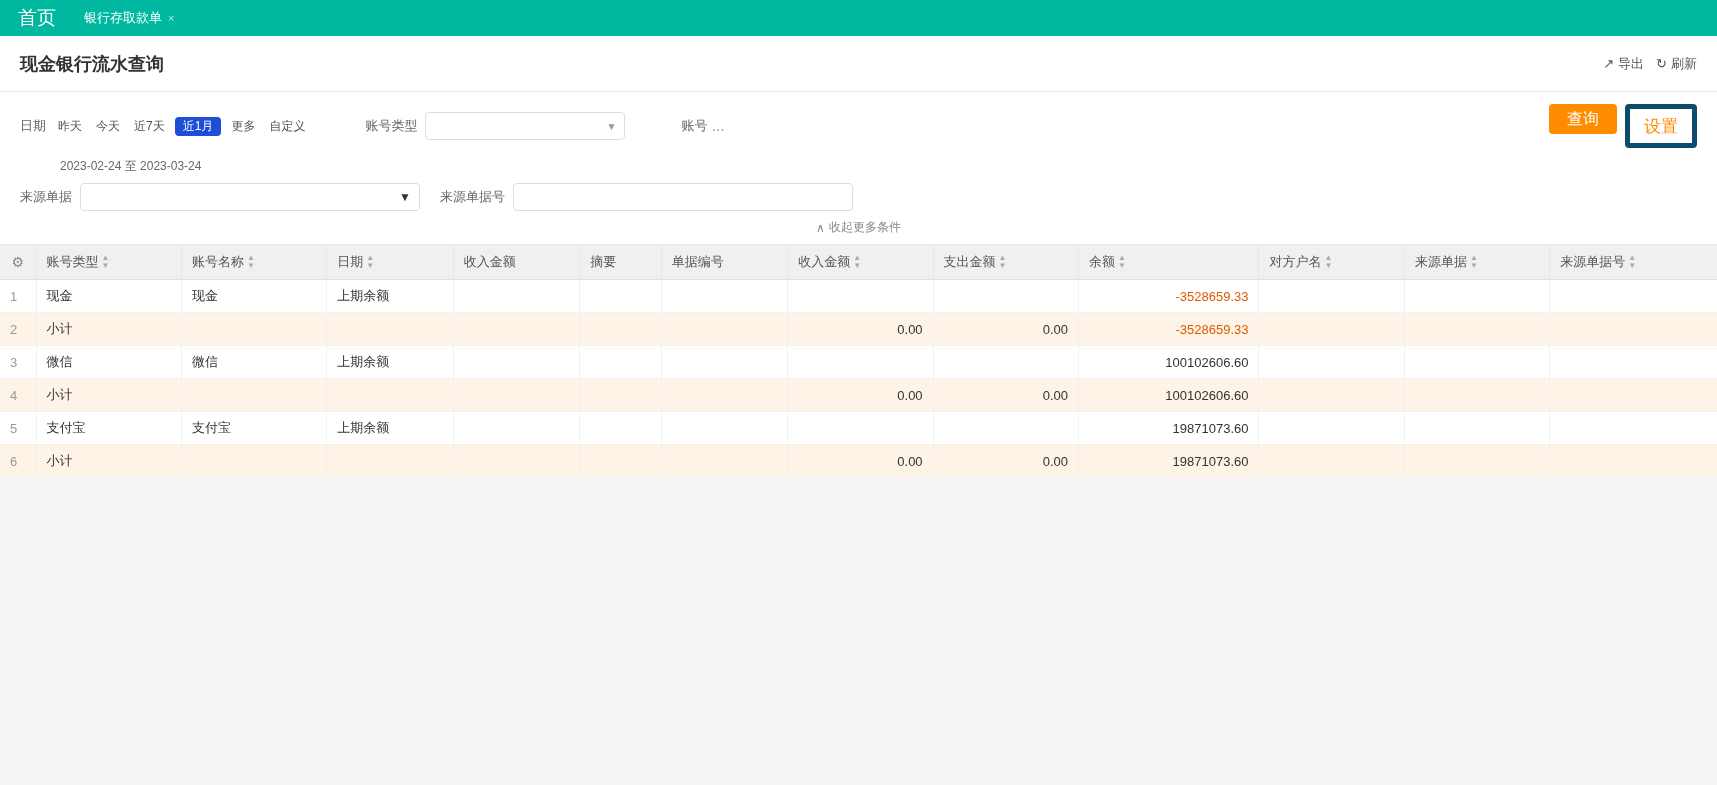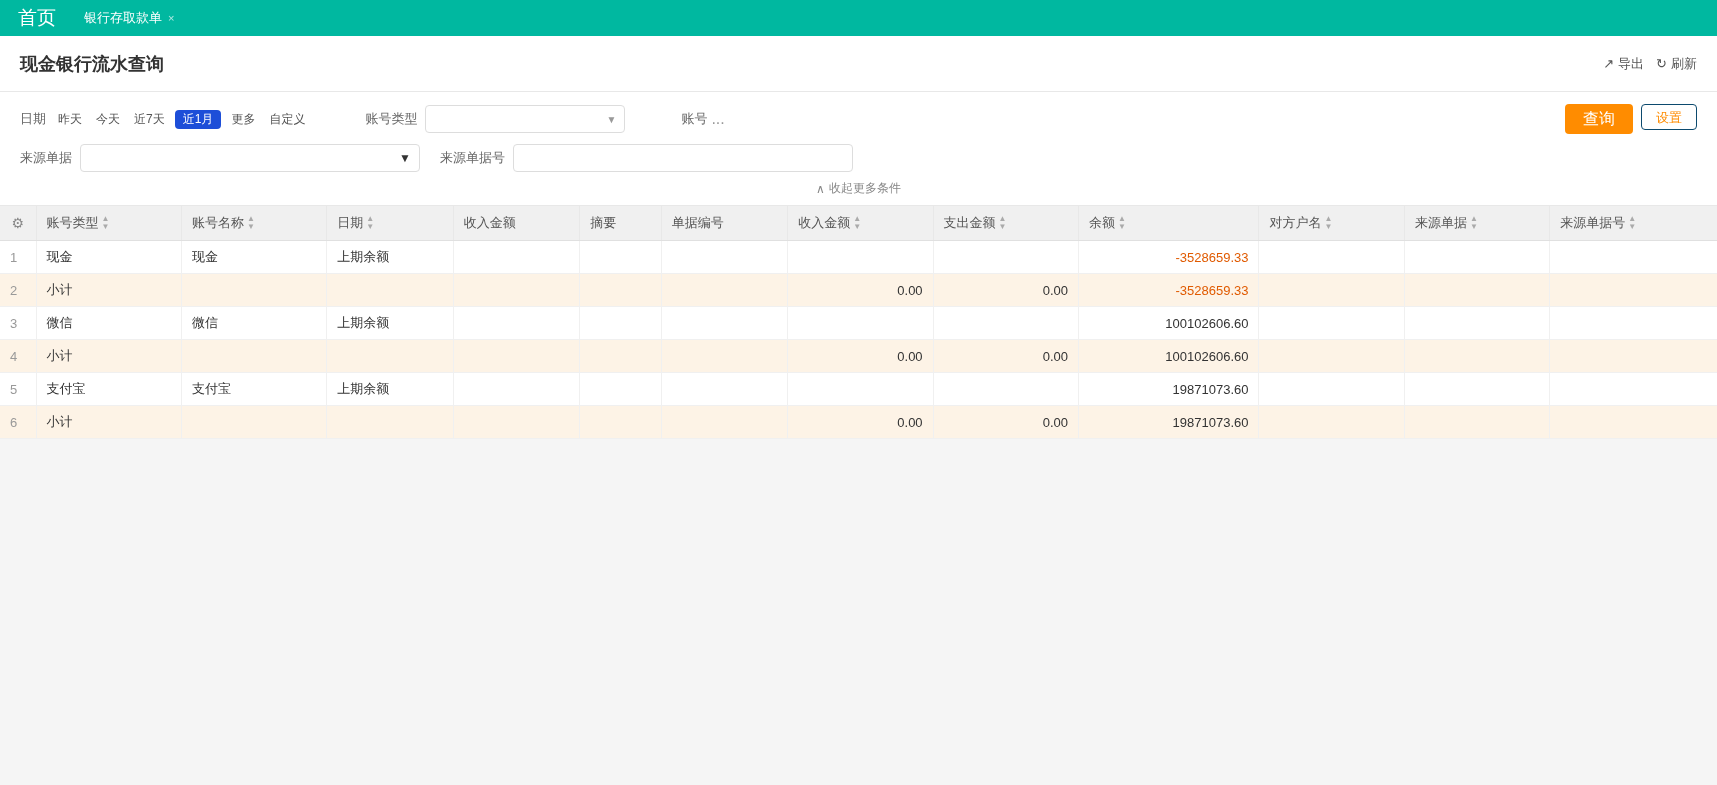--- a/index.html
+++ b/index.html
@@ -134,26 +134,26 @@
       border: none;
       border-radius: 4px;
       padding: 5px 18px;
       font-size: 16px;
       cursor: pointer;
       height: 30px;
     }
     .settings-btn {
       background: #fff;
       color: #ff8c00;
-      border: 1px solid #0c4a6e;
+      border: 5px solid #0c4a6e;
       border-radius: 4px;
       padding: 4px 14px;
-      font-size: 13px;
-      cursor: pointer;
-      height: 26px;
+      font-size: 17px;
+      cursor: pointer;
+      height: 44px;
     }
     .collapse-bar {
       display: flex;
       justify-content: center;
       margin-top: 4px;
       cursor: pointer;
       color: #888;
       font-size: 12px;
       gap: 4px;
       align-items: center;
@@ -282,20 +282,23 @@
       <span class="filter-label">账号</span>
       <span class="filter-dots">...</span>
     </div>
 
     <div style="margin-left:auto;display:flex;gap:8px;">
       <button class="query-btn">查询</button>
       <button class="settings-btn">设置</button>
     </div>
   </div>
 
+  <div style="padding-left:36px;margin-bottom:8px;">
+    <span class="date-range">2023-02-24 至 2023-03-24</span>
+  </div>
 
   <div class="filter-source-row">
     <div style="display:flex;align-items:center;gap:8px;">
       <span class="filter-label">来源单据</span>
       <div class="source-select-box">
         <span></span>
         <span class="chevron">▼</span>
       </div>
     </div>
     <div style="display:flex;align-items:center;gap:8px;">

